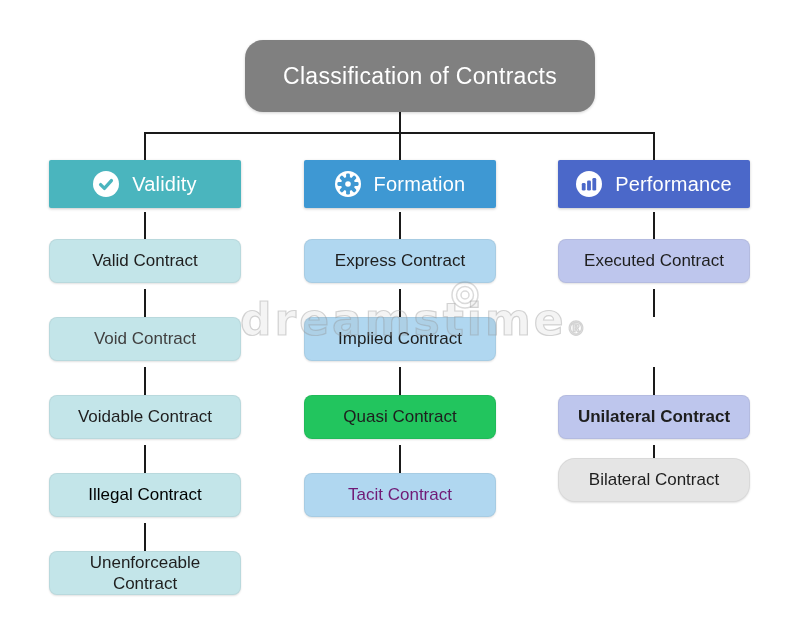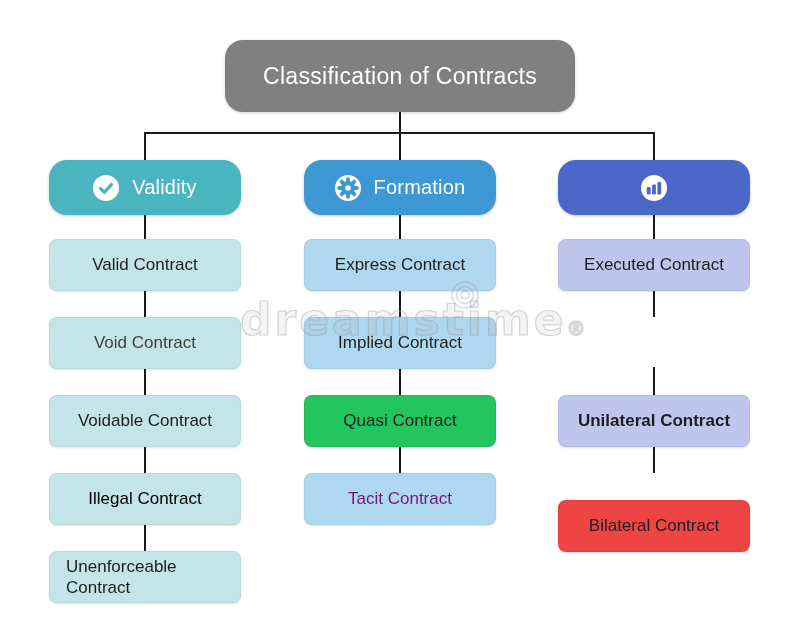--- a/index.html
+++ b/index.html
@@ -14,49 +14,49 @@
     position:absolute;box-sizing:border-box;z-index:2;
     display:flex;align-items:center;justify-content:center;
   }
   .title-box{
     left:225px;top:40px;width:350px;height:72px;
     border-radius:18px;
     color:#ffffff;font-size:23px;letter-spacing:.3px;
     box-shadow:0 1px 3px rgba(0,0,0,.18);
   }
   .header{
-    height:55px;border-radius:18px;gap:13px;
+    height:48px;border-radius:2px;gap:13px;
     color:#ffffff;font-size:20px;letter-spacing:.2px;
     box-shadow:0 1px 3px rgba(0,0,0,.22);
   }
   .header .icon{display:flex;align-items:center;justify-content:center;width:26px;height:26px;}
   .child{
-    height:52px;border-radius:8px;
-    color:#1e1e1e;font-size:17px;line-height:1.25;
+    height:44px;border-radius:8px;
+    color:#1e1e1e;font-size:17px;line-height:1.25;text-align:center;
     padding:3px 16px;
     border:1px solid rgba(0,0,0,.05);
     box-shadow:0 1px 2px rgba(0,0,0,.12);
   }
   .watermark{
     position:absolute;left:240px;top:294px;z-index:6;pointer-events:none;
     font-family:"DejaVu Sans",sans-serif;
     font-size:44px;letter-spacing:3px;font-weight:bold;
     color:rgba(150,150,150,0.10);
     -webkit-text-stroke:1.2px rgba(148,148,148,0.38);
     white-space:nowrap;
     text-align:right;
   }
   .watermark .wm-reg{font-size:19px;letter-spacing:0;}
   .wm-spiral{position:absolute;left:450px;top:280px;z-index:6;pointer-events:none;}
 </style>
 </head>
 <body>
 
 <div id="diagram">
-  <div class="node title-box" style="background: rgb(128, 128, 128); color: rgb(255, 255, 255);">
+  <div class="node title-box" style="background: rgb(128, 128, 128); color: rgb(255, 255, 255); margin-left: 20px;">
     <span>Classification of Contracts</span>
   </div>
 
   <svg class="wm-spiral" width="30" height="30" viewBox="0 0 30 30">
     <g fill="none" stroke="rgba(150,150,150,0.35)" stroke-width="1.5">
       <circle cx="15" cy="15" r="4"></circle>
       <circle cx="15" cy="15" r="8.5"></circle>
       <circle cx="15" cy="15" r="13"></circle>
     </g>
   </svg>
@@ -136,27 +136,28 @@
       <span class="icon">
         <svg width="26" height="26" viewBox="0 0 26 26">
           <circle cx="13" cy="13" r="13" fill="#ffffff"></circle>
           <g transform="translate(13 13)" fill="#4b68c9">
             <rect x="-7.2" y="-1" width="3.8" height="7.5" rx="1.3"></rect>
             <rect x="-1.9" y="-3.5" width="3.8" height="10" rx="1.3"></rect>
             <rect x="3.4" y="-6" width="3.8" height="12.5" rx="1.3"></rect>
           </g>
         </svg>
       </span>
+      <span>Performance</span>
     </div>
     <div class="line" style="left: 653px; top: 212px; width: 2px; height: 27px; background: rgb(26, 26, 26);"></div>
     <div class="node child" style="left: 558px; top: 239px; width: 192px; background: rgb(190, 198, 237); color: rgb(30, 30, 30);">
       <span>Executed Contract</span>
     </div>
     <div class="line" style="left: 653px; top: 289px; width: 2px; height: 28px; background: rgb(26, 26, 26);"></div>
     <div class="node child" style="left: 558px; top: 395px; width: 192px; background: rgb(190, 198, 237); color: rgb(30, 30, 30); font-weight: bold;">
       <span>Unilateral Contract</span>
     </div>
     <div class="line" style="left: 653px; top: 367px; width: 2px; height: 28px; background: rgb(26, 26, 26);"></div>
-    <div class="node child" style="left: 558px; top: 500px; width: 192px; background: #ef4444; color: rgb(30, 30, 30);">
+    <div class="node child" style="left: 558px; top: 458px; width: 192px; background: #e5e5e5; color: rgb(30, 30, 30); border-radius: 17px;">
       <span>Bilateral Contract</span>
     </div>
     <div class="line" style="left: 653px; top: 445px; width: 2px; height: 28px; background: rgb(26, 26, 26);"></div>
   </div>
 
 </body></html>

